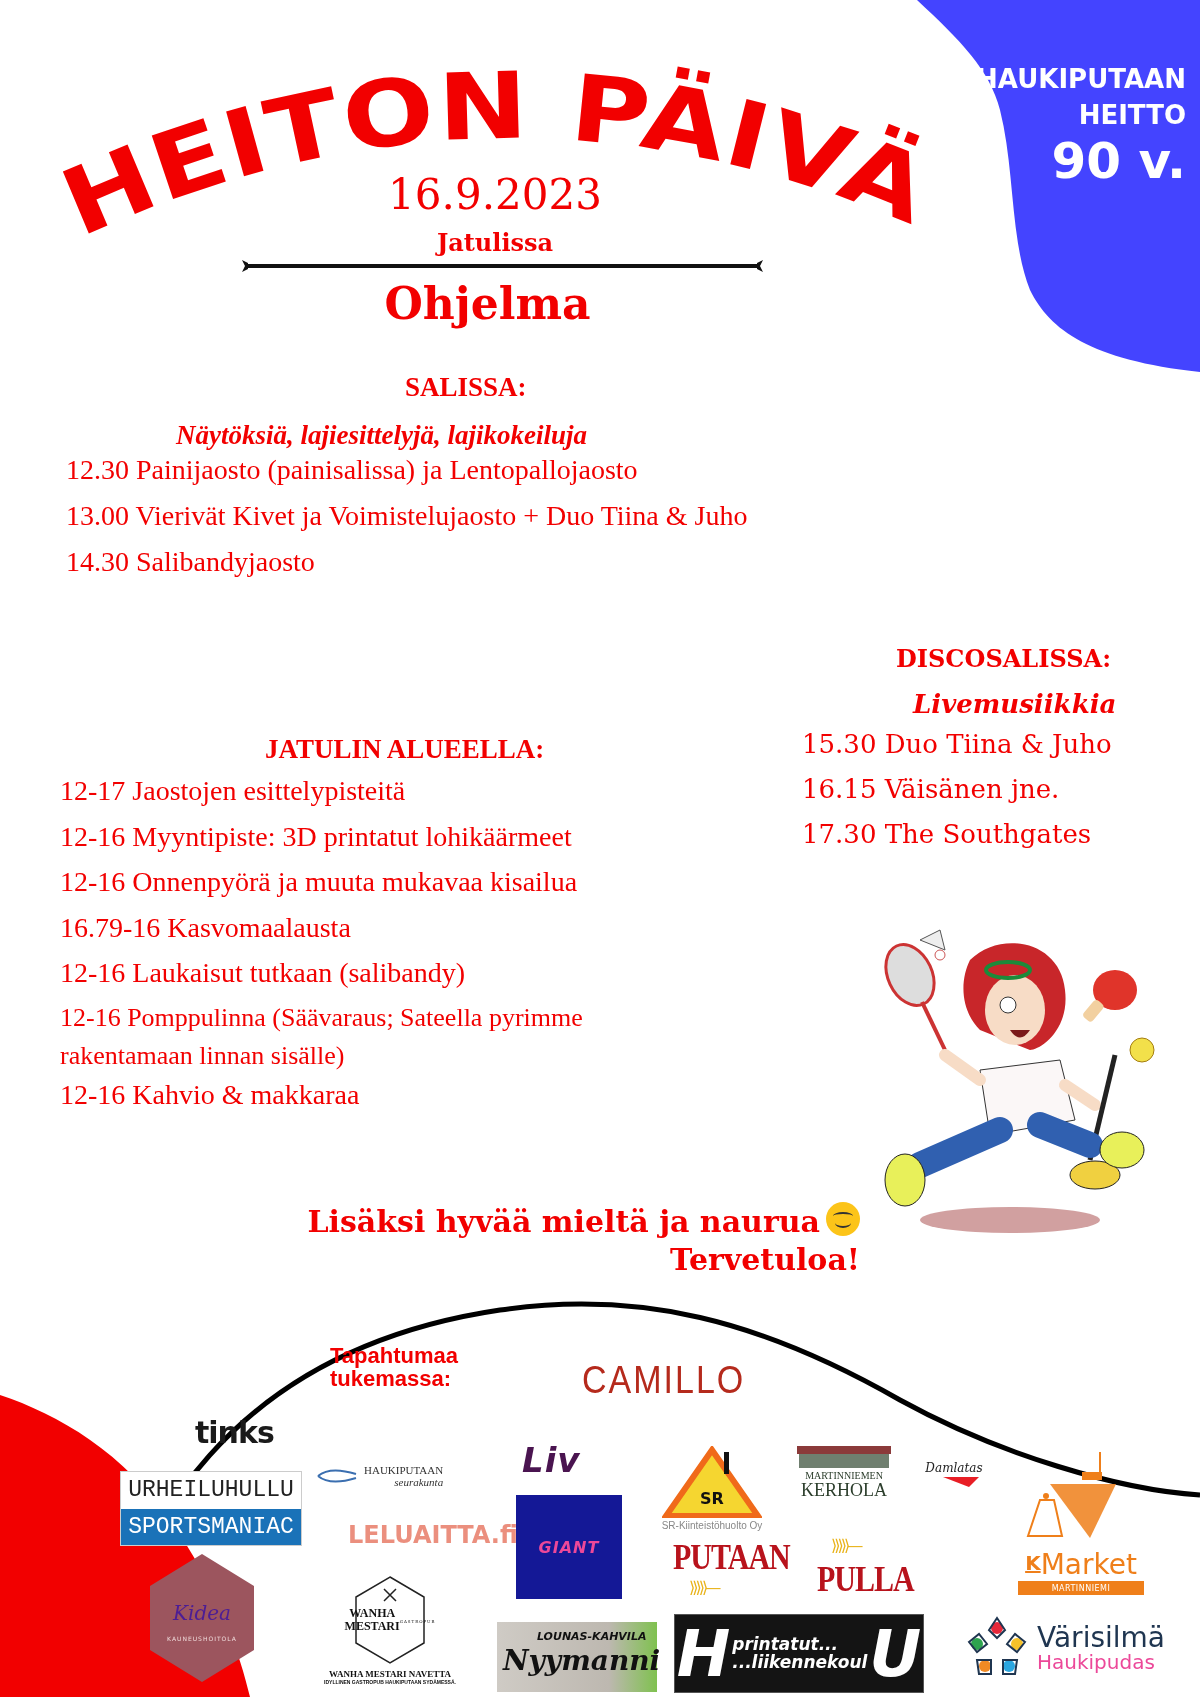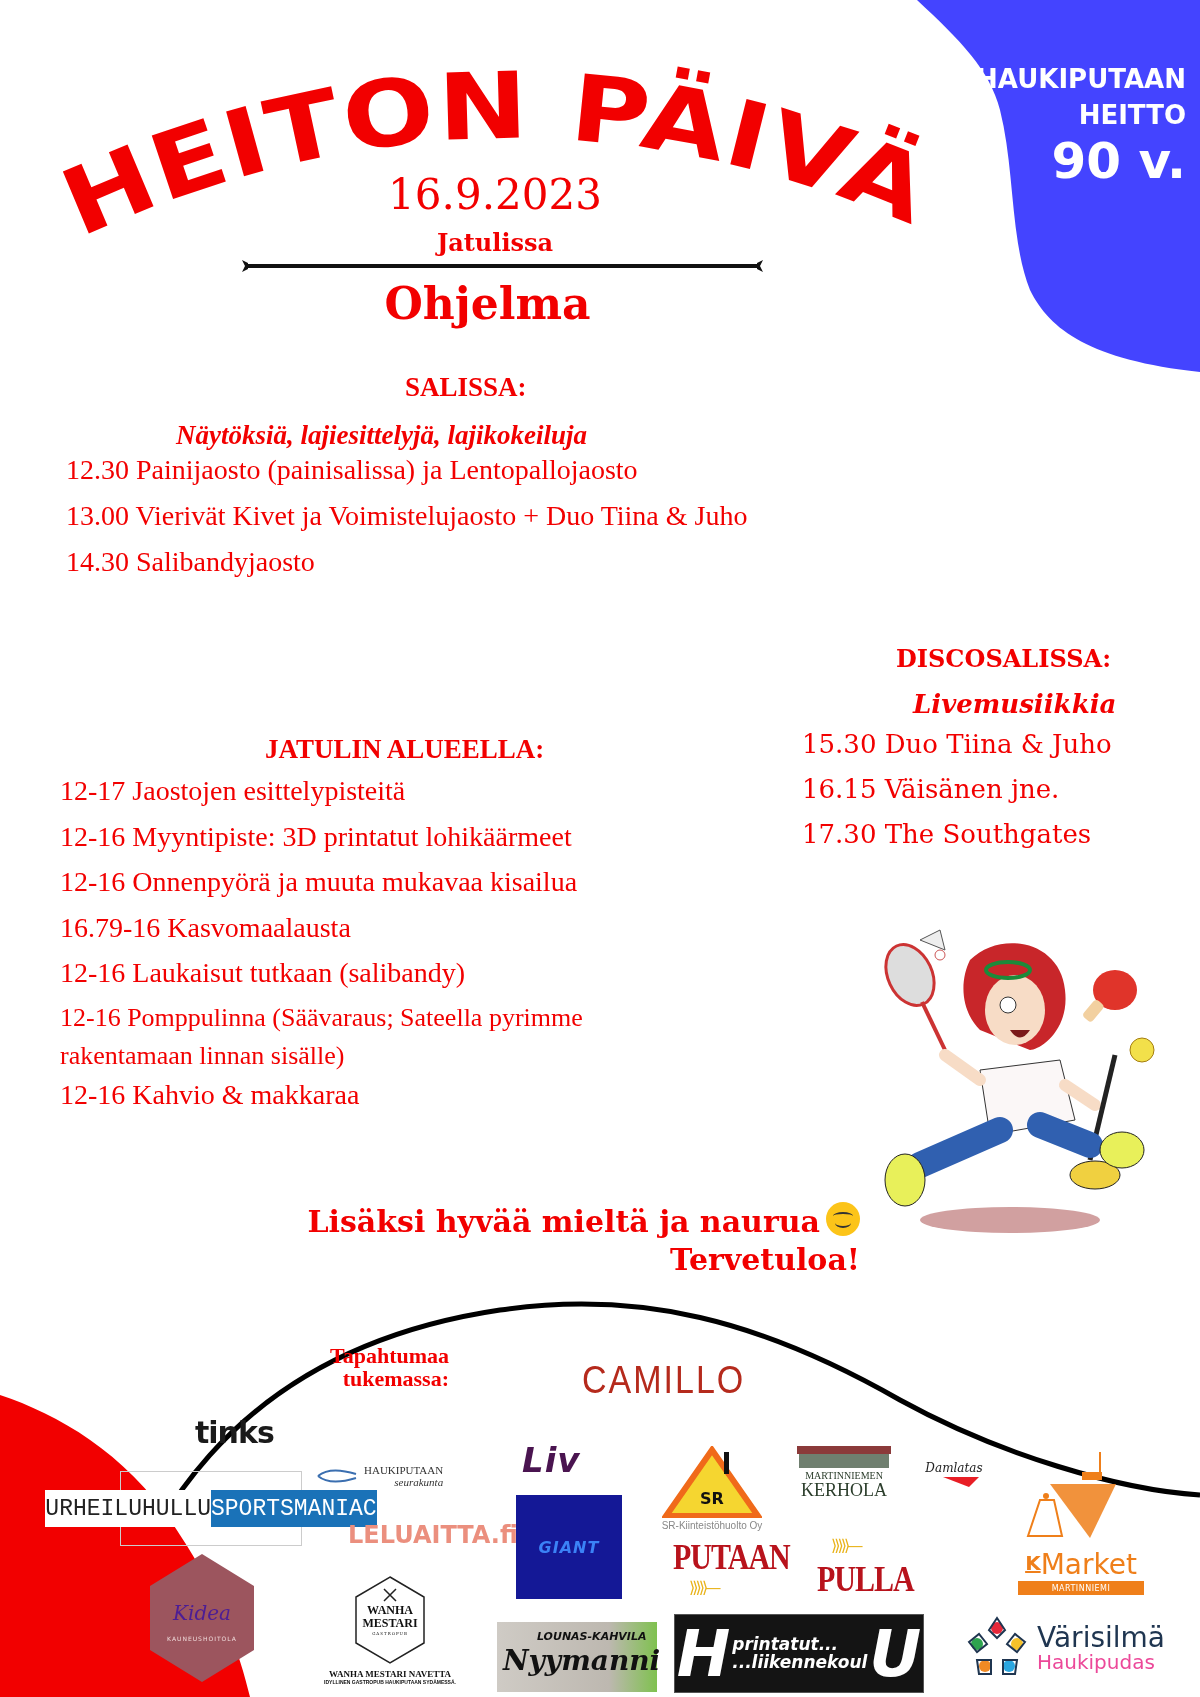--- a/index.html
+++ b/index.html
@@ -57,53 +57,53 @@
              font-family: "DejaVu Serif", serif; font-weight: bold; font-size: 30px; line-height: 1.25; }
   .smiley { display: inline-block; width: 34px; height: 34px; border-radius: 50%; background: #fcc419;
             vertical-align: -4px; position: relative; margin-left: 6px; }
   .smiley::before { content: ""; position: absolute; left: 7px; top: 10px; width: 20px; height: 6px;
             border-top: 2px solid #333; border-radius: 50% 50% 0 0; }
   .smiley::after { content: ""; position: absolute; left: 9px; top: 16px; width: 16px; height: 8px;
             border-bottom: 2px solid #333; border-radius: 0 0 50% 50%; }
 
   .illustration { position: absolute; left: 860px; top: 920px; width: 300px; height: 315px; z-index: 2; }
 
-  .sponsor-h { position: absolute; left: 330px; top: 1344px; font-family: Liberation Serif, serif;
-               font-weight: bold; font-size: 22px; line-height: 1.05; z-index: 2; text-align: right; }
+  .sponsor-h { position: absolute; left: 330px; top: 1344px; font-family: Liberation Sans, sans-serif;
+               font-weight: bold; font-size: 22px; line-height: 1.05; z-index: 2; }
 
   .logo { position: absolute; z-index: 2; display: flex; align-items: center; justify-content: center; }
 
   .camillo { left: 582px; top: 1360px; font-family: "Liberation Sans", sans-serif; font-size: 34px;
              color: #b52a1c; letter-spacing: 2px; transform: scaleY(1.15); }
   .tinks { left: 195px; top: 1415px; font-family: "DejaVu Sans", sans-serif; font-weight: 900;
            font-size: 30px; color: #1a1a1a; letter-spacing: -1px; }
-  .urheilu { left: 120px; top: 1471px; width: 182px; height: 75px; flex-direction: row; border: 1px solid #ccc; }
+  .urheilu { left: 120px; top: 1471px; width: 182px; height: 75px; flex-direction: column; border: 1px solid #ccc; }
   .urheilu .top { width: 100%; height: 50%; display: flex; align-items: center; justify-content: center;
                   font-family: "Liberation Mono", monospace; font-size: 23px; color: #222; background: #fff; }
   .urheilu .bot { width: 100%; height: 50%; display: flex; align-items: center; justify-content: center;
                   font-family: "Liberation Mono", monospace; font-size: 23px; color: #fff; background: #1a72b8; }
   .seurakunta { left: 316px; top: 1462px; width: 160px; height: 28px; justify-content: flex-start; }
   .seurakunta .t { font-family: "Liberation Serif", serif; font-size: 11px; color: #333; line-height: 1.1; text-align: right; }
   .leluaitta { left: 332px; top: 1521px; font-family: "DejaVu Sans", sans-serif; font-weight: bold;
                font-size: 24px; color: #eb8f7e; margin-left: 16px; }
   .kidea { left: 150px; top: 1554px; width: 104px; height: 128px; }
   .kidea svg { position: absolute; left: 0; top: 0; }
   .kidea .t { position: relative; font-family: "DejaVu Serif", serif; font-style: italic; font-size: 20px; color: #4c1d95; margin-top: -10px; }
   .kidea .s { position: absolute; bottom: 40px; font-family: "DejaVu Sans", sans-serif; font-size: 6px; color: #f0dcdc; letter-spacing: 1px; }
   .wanha { left: 300px; top: 1566px; width: 180px; height: 128px; flex-direction: column; }
-  .wanha .hex { width: 72px; height: 90px; position: relative; display: flex; flex-direction: column; align-items: center; justify-content: center; }
+  .wanha .hex { width: 72px; height: 90px; position: relative; display: flex; flex-direction: row; align-items: center; justify-content: center; }
   .wanha .hex svg { position: absolute; left: 0; top: 0; }
   .wanha .n { position: relative; font-family: "Liberation Serif", serif; font-weight: bold; font-size: 12px; color: #111; line-height: 1.05; text-align: center; }
   .wanha .g { position: relative; font-size: 4px; color: #111; letter-spacing: 1px; margin-top: 2px; }
   .wanha .cap1 { font-family: "Liberation Serif", serif; font-weight: bold; font-size: 9px; color: #111; margin-top: 4px; }
   .wanha .cap2 { font-family: "Liberation Sans", sans-serif; font-weight: bold; font-size: 5px; color: #111; }
   .liv { left: 522px; top: 1440px; font-family: "DejaVu Sans", sans-serif; font-weight: bold; font-style: italic;
          font-size: 34px; color: #4a1450; letter-spacing: 1px; }
   .giant { left: 516px; top: 1495px; width: 106px; height: 104px; background: #141896; }
-  .giant .t { font-family: "DejaVu Sans", sans-serif; font-weight: bold; font-style: italic; font-size: 16px; color: #3b82f6; letter-spacing: 1px; }
+  .giant .t { font-family: "DejaVu Sans", sans-serif; font-weight: bold; font-style: italic; font-size: 16px; color: #ec4899; letter-spacing: 1px; }
   .sr { left: 650px; top: 1442px; width: 124px; height: 92px; flex-direction: column; }
   .sr .tri { width: 100px; height: 72px; position: relative; }
   .sr .tri svg { position: absolute; left: 0; top: 0; }
   .sr .cap { font-family: "Liberation Sans", sans-serif; font-size: 10px; color: #888; white-space: nowrap; margin-top: 2px; }
   .kerhola { left: 797px; top: 1442px; width: 94px; height: 60px; flex-direction: column; }
   .kerhola .roof { width: 94px; height: 8px; background: #8b3a3a; }
   .kerhola .wall { width: 90px; height: 14px; background: #6f7f6f; }
   .kerhola .l1 { font-family: "Liberation Serif", serif; font-size: 10px; color: #2c3e2c; margin-top: 2px; }
   .kerhola .l2 { font-family: "Liberation Serif", serif; font-size: 18px; color: #2c3e2c; line-height: 1; }
   .damlatas { left: 913px; top: 1447px; width: 70px; height: 60px; }

